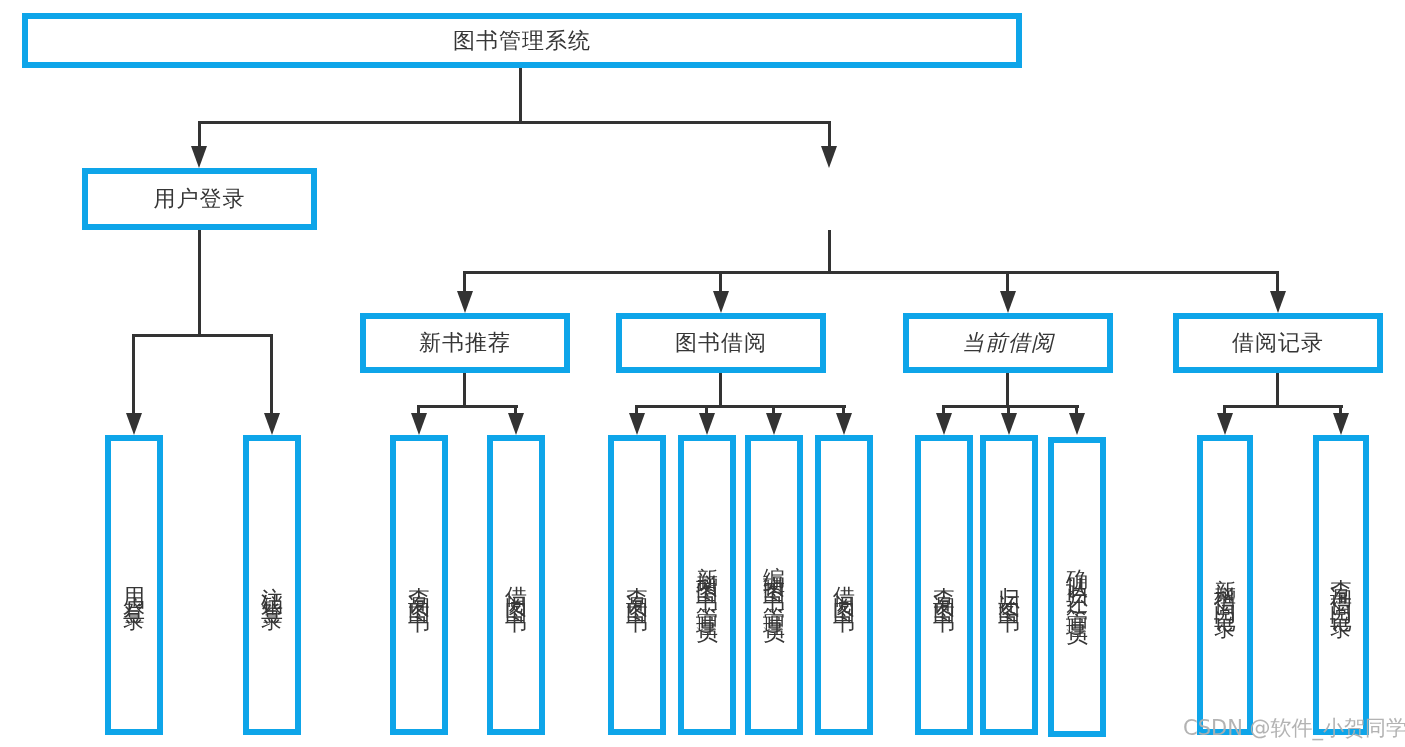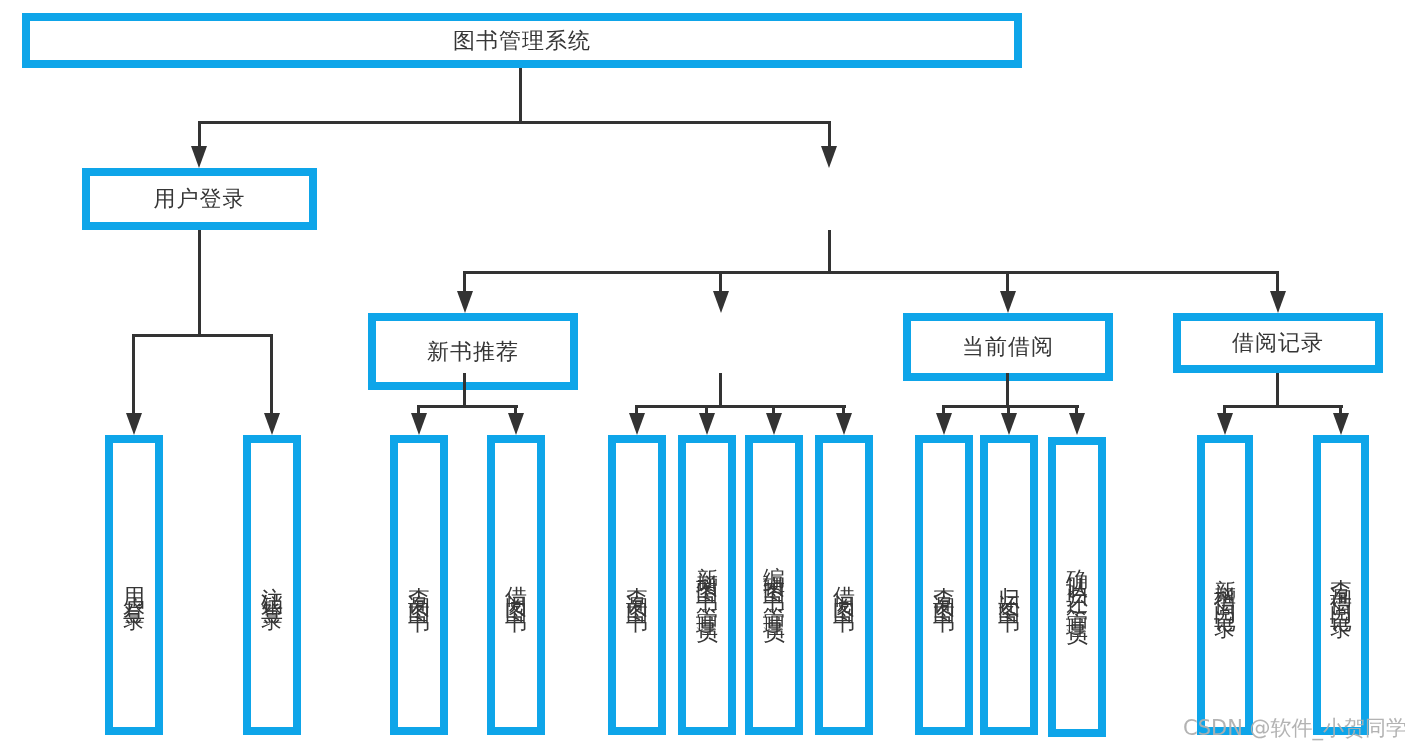--- a/index.html
+++ b/index.html
@@ -7,21 +7,21 @@
     position:relative;
     width:1405px;height:747px;
     background:#ffffff;
     font-family:"DejaVu Sans","Liberation Sans",sans-serif;
     overflow:hidden;
   }
   .box{
     position:absolute;
     box-sizing:border-box;
     background:#ffffff;
-    border:8px solid #0ea5e9;
+    border:6px solid #0ea5e9;
     color:#363636;
     display:flex;
     align-items:center;
     justify-content:center;
     font-size:22px;
     letter-spacing:1px;
     text-align:center;
   }
   .vert{
     writing-mode:vertical-rl;
@@ -72,22 +72,23 @@
   <div class="h" style="left:464px;top:271px;width:815px;"></div>
   <div class="v" style="left:463px;top:271px;height:25px;"></div>
   <div class="ar" style="left:457px;top:291px;"></div>
   <div class="v" style="left:719px;top:271px;height:25px;"></div>
   <div class="ar" style="left:713px;top:291px;"></div>
   <div class="v" style="left:1006px;top:271px;height:25px;"></div>
   <div class="ar" style="left:1000px;top:291px;"></div>
   <div class="v" style="left:1276px;top:271px;height:25px;"></div>
   <div class="ar" style="left:1270px;top:291px;"></div>
 
-  <div class="box" style="left:368px;top:313px;width:210px;height:77px;">新书推荐</div>
-  <div class="box" style="left:903px;top:313px;width:210px;height:68px;">当前借阅</div>
+  <div class="box" style="left:360px;top:313px;width:210px;height:60px;">新书推荐</div>
+  <div class="box" style="left:616px;top:313px;width:210px;height:60px;">图书借阅</div>
+  <div class="box" style="left:903px;top:313px;width:210px;height:60px;font-style:italic;">当前借阅</div>
   <div class="box" style="left:1173px;top:313px;width:210px;height:60px;">借阅记录</div>
 
   <div class="v" style="left:463px;top:373px;height:34px;"></div>
   <div class="h" style="left:418px;top:405px;width:100px;"></div>
   <div class="v" style="left:417px;top:405px;height:13px;"></div>
   <div class="ar" style="left:411px;top:413px;"></div>
   <div class="v" style="left:514px;top:405px;height:13px;"></div>
   <div class="ar" style="left:508px;top:413px;"></div>
 
   <div class="v" style="left:719px;top:373px;height:34px;"></div>

